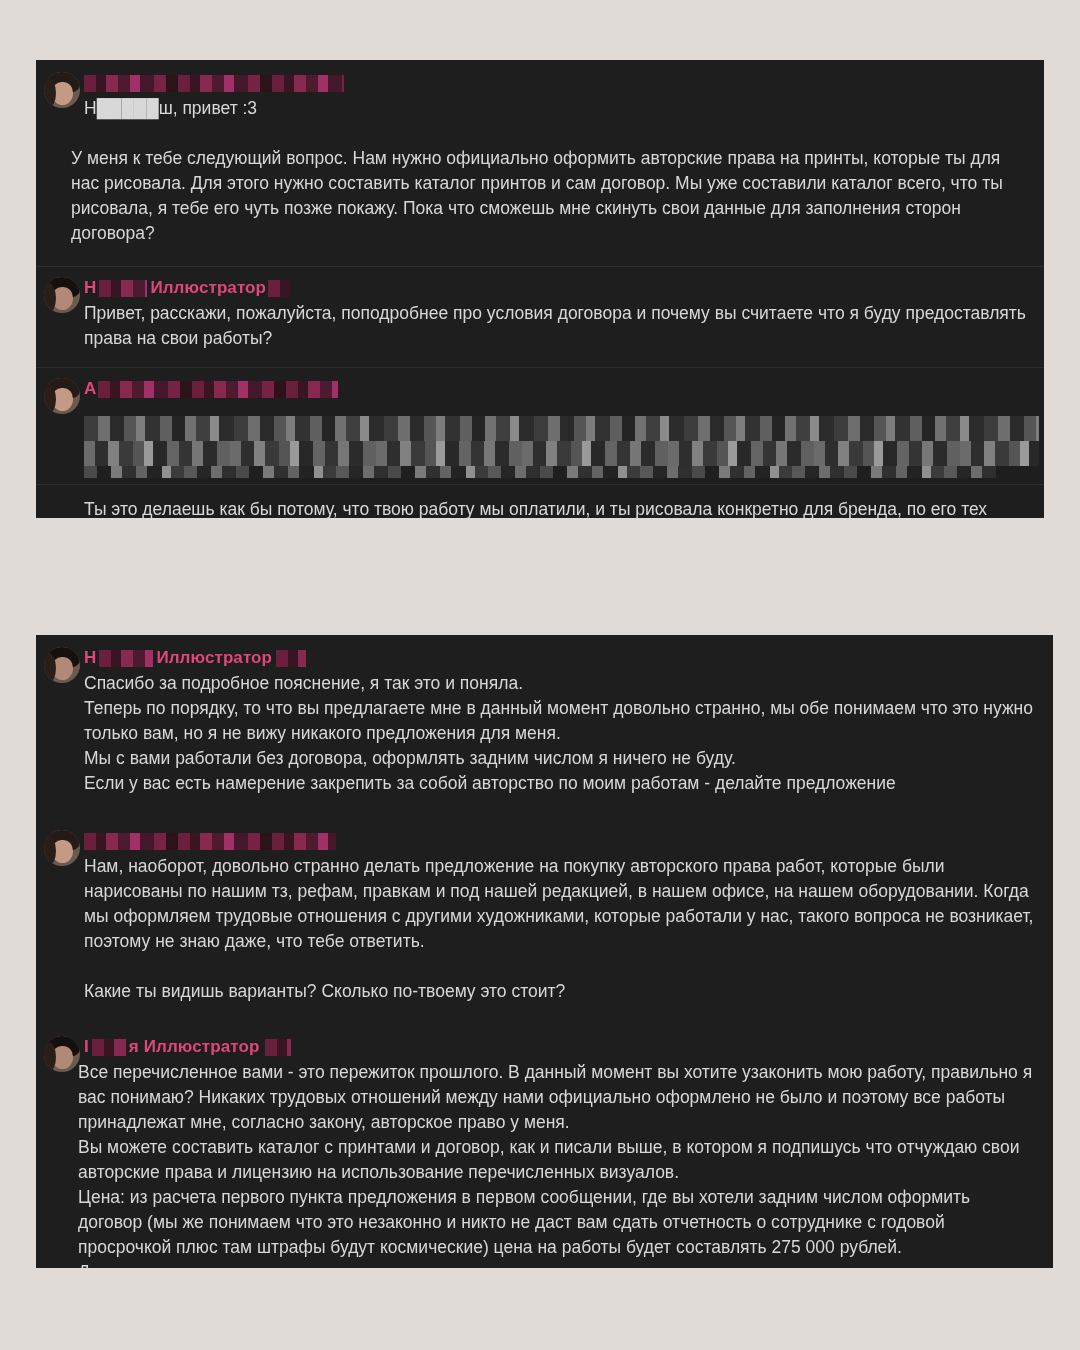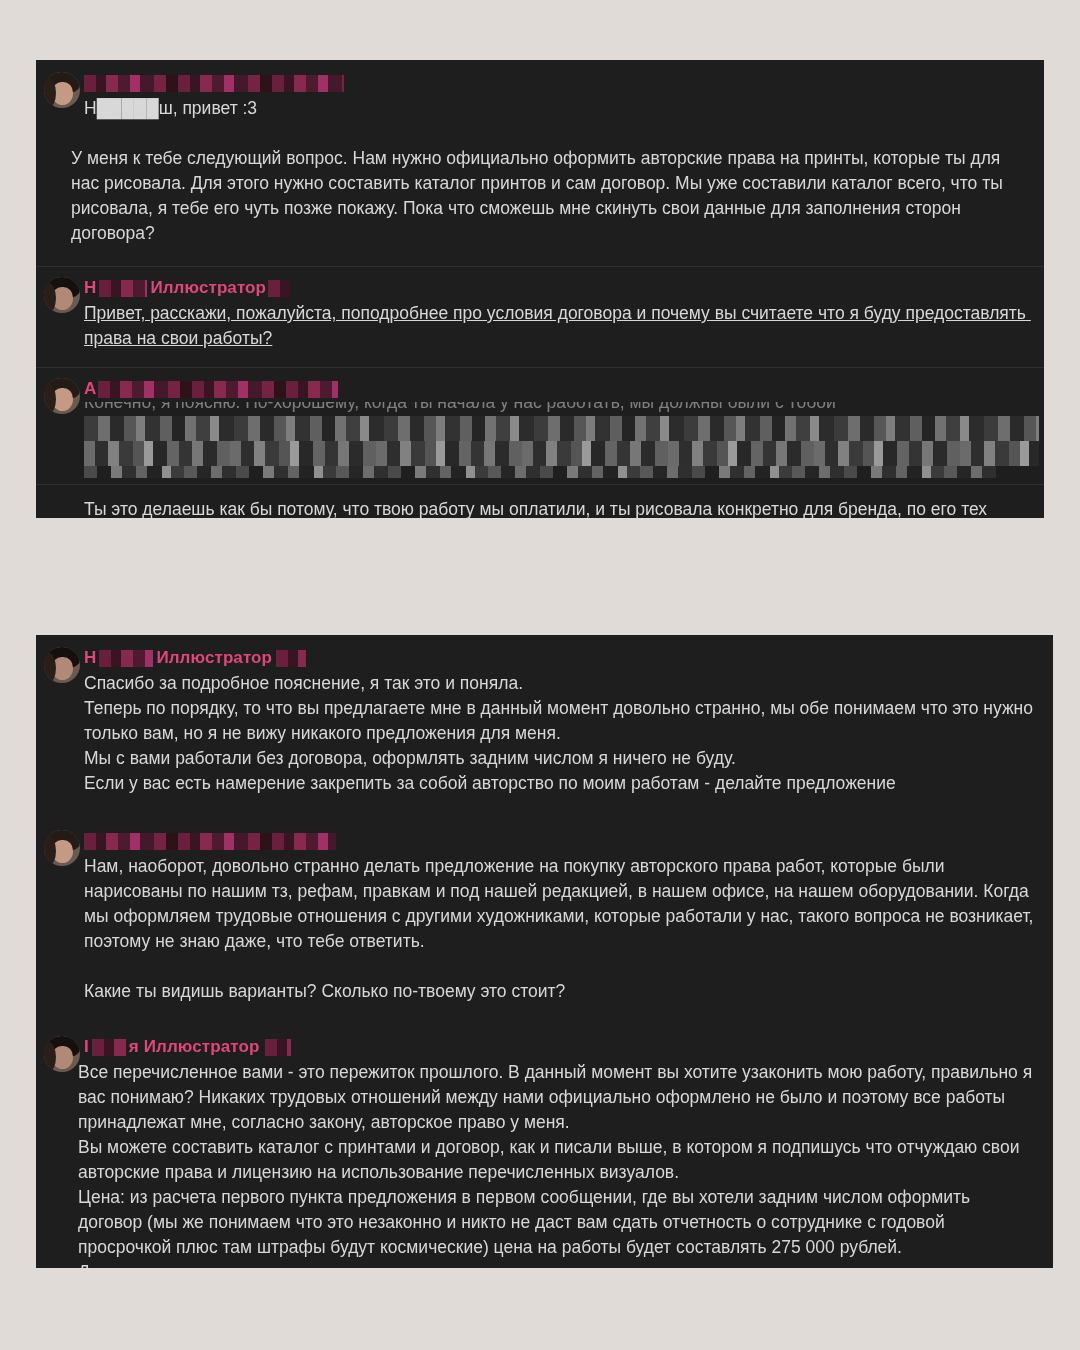--- a/index.html
+++ b/index.html
@@ -160,38 +160,37 @@
           <div class="face"></div>
           <div class="hair2"></div>
         </div>
         <div class="name-line" style="margin-left:24px;position:relative;">
           <span class="name-text">Н</span>
           <span class="pix pix-pink" style="width:48px;margin:0 3px;"></span>
           <span class="name-text">Иллюстратор</span>
           <span class="pix pix-pink" style="width:22px;margin-left:2px;"></span>
         </div>
       </div>
-      <div class="body-text" style="margin-left:24px;text-decoration:underline;">Привет, расскажи, пожалуйста, поподробнее про условия договора и почему вы считаете что я буду предоставлять права на свои работы?</div>
+      <div class="body-text" style="margin-left:24px;">Привет, расскажи, пожалуйста, поподробнее про условия договора и почему вы считаете что я буду предоставлять права на свои работы?</div>
     </div>
 
     <div class="msg sep" style="margin-top:12px;padding-top:10px;padding-bottom:0;">
       <div class="msg-head">
         <div class="avatar">
           <div class="hair"></div>
           <div class="face"></div>
           <div class="hair2"></div>
         </div>
         <div class="name-line" style="margin-left:24px;position:relative;">
           <span class="name-text">А</span>
           <span class="pix pix-pink" style="width:240px;margin-left:2px;"></span>
         </div>
       </div>
 
       <div class="mosaic-block" style="margin-left:24px;width:955px;">
-        <div class="mosaic-peek">Конечно, я поясню. По-хорошему, когда ты начала у нас работать, мы должны были с тобой</div>
         <div class="mosaic-row r1" style="margin-top:14px;"></div>
         <div class="mosaic-row r2"></div>
         <div class="mosaic-row r3" style="width:912px;"></div>
       </div>
     </div>
 
     <div class="msg sep" style="margin-top:6px;padding-top:12px;">
       <div class="body-text" style="margin-left:24px;">Ты это делаешь как бы потому, что твою работу мы оплатили, и ты рисовала конкретно для бренда, по его тех заданиям, а не для себя, и это должно быть официально оформлено. Я согласна с твоим негодованием, потому что уже много времени прошло, следовало заняться этим сразу после твоего ухода. Надеюсь, понятно объяснила)</div>
     </div>
   </div>

